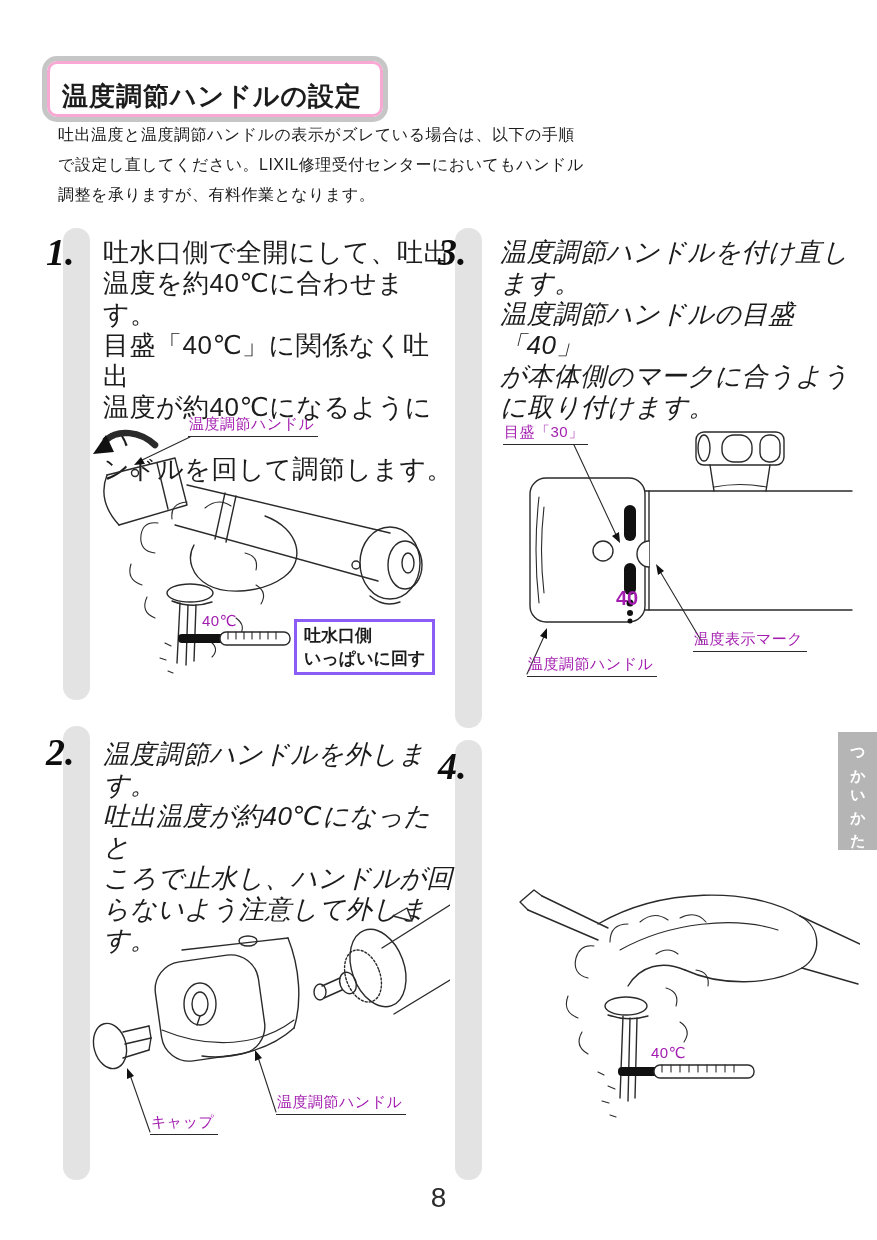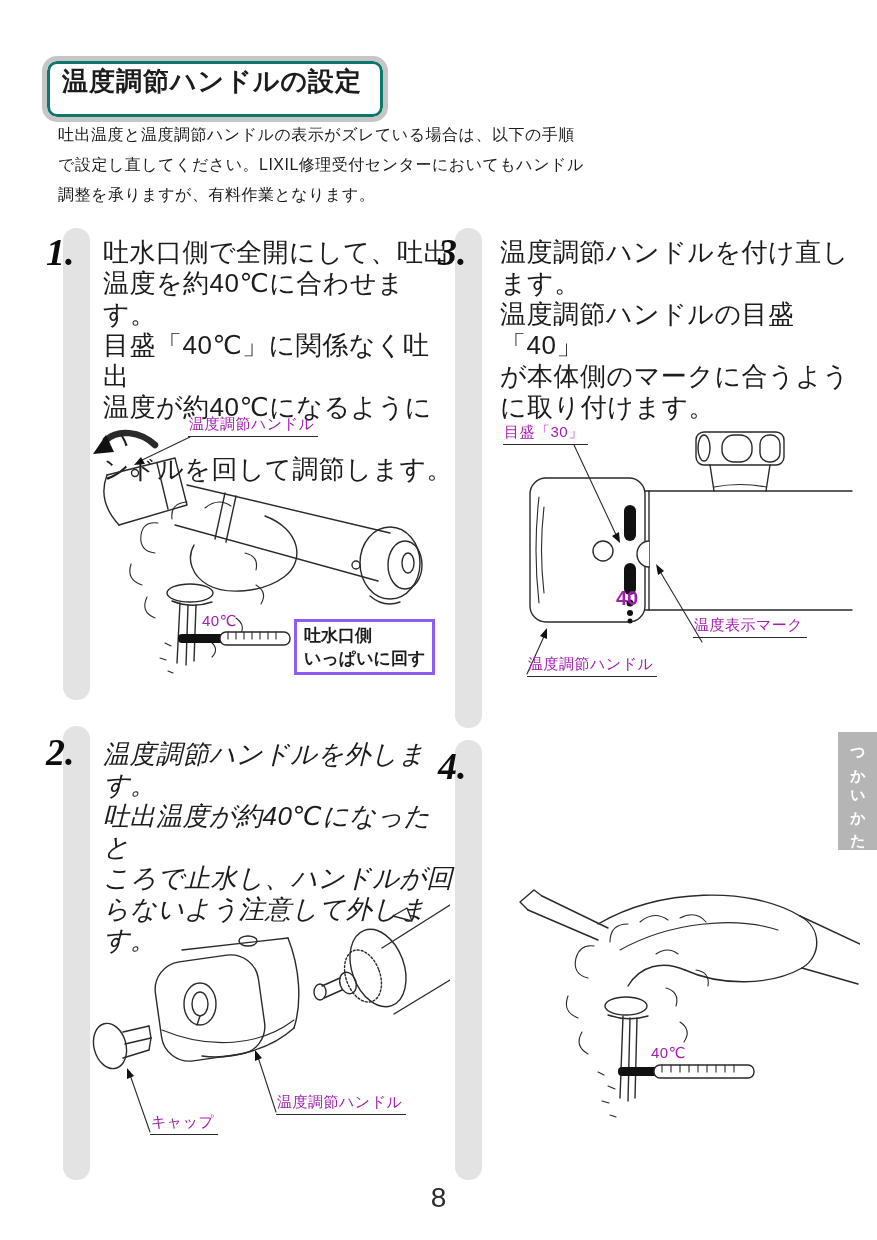--- a/index.html
+++ b/index.html
@@ -1,22 +1,22 @@
 <!DOCTYPE html>
 <html><head>
 <meta charset="utf-8">
 <style>
   html,body{margin:0;padding:0;background:#fff;}
   .page{position:relative;width:877px;height:1240px;background:#ffffff;overflow:hidden;
         font-family:"Liberation Sans","DejaVu Sans",sans-serif;color:#1c1c1c;}
 
   
   .title-box{position:absolute;left:47px;top:61px;width:318px;height:50px;background:#fff;
-             border:3px solid #0f766e;border-radius:10px;outline:5px solid #c6c6c6;
-             display:flex;align-items:flex-start;padding-left:12px;
+             border:3px solid #f9a8d4;border-radius:10px;outline:5px solid #c6c6c6;
+             display:flex;align-items:flex-end;padding-left:12px;
              font-size:26px;font-weight:bold;letter-spacing:1px;}
 
   .intro{position:absolute;left:58px;top:120px;width:790px;font-size:16px;line-height:30px;
          letter-spacing:0.5px;white-space:pre-line;}
 
   
   .step-bar{position:absolute;width:27px;background:#e3e3e3;border-radius:13px;}
   .step-num{position:absolute;font-family:"Liberation Serif","DejaVu Serif",serif;
             font-style:italic;font-weight:bold;font-size:38px;color:#0d0d0d;}
   .step-text{position:absolute;font-size:26px;line-height:31px;letter-spacing:0.5px;
@@ -66,21 +66,21 @@
   <div class="step-num" style="left:46px;top:230px;">1.</div>
   <div class="step-num" style="left:438px;top:230px;">3.</div>
   <div class="step-num" style="left:46px;top:730px;">2.</div>
   <div class="step-num" style="left:438px;top:744px;">4.</div>
 
   <div class="step-text" style="left:103px;top:237px;width:350px;">吐水口側で全開にして、吐出
 温度を約40℃に合わせます。
 目盛「40℃」に関係なく吐出
 温度が約40℃になるようにハ
 ンドルを回して調節します。</div>
-  <div class="step-text" style="left:500px;top:237px;width:360px;">温度調節ハンドルを付け直し
+  <div class="step-text" style="left:500px;top:237px;width:360px;font-style:italic;">温度調節ハンドルを付け直し
 ます。
 温度調節ハンドルの目盛「40」
 が本体側のマークに合うよう
 に取り付けます。</div>
   <div class="step-text" style="left:103px;top:739px;width:350px;font-style:italic;">温度調節ハンドルを外します。
 吐出温度が約40℃になったと
 ころで止水し、ハンドルが回
 らないよう注意して外します。</div>
 
   <div class="fig" style="left:60px;top:413px;width:385px;height:295px;">
@@ -177,21 +177,21 @@
 
       <line class="lineart thin" x1="104" y1="32" x2="148" y2="126"></line>
       <polygon class="blackfill" points="150,130 142,123 149,119"></polygon>
       <line class="lineart thin" x1="232" y1="229" x2="188" y2="155"></line>
       <polygon class="blackfill" points="186,151 194,158 188,162"></polygon>
       <line class="lineart thin" x1="57" y1="261" x2="76" y2="219"></line>
       <polygon class="blackfill" points="77,215 77,226 70,223"></polygon>
     </svg>
     <div class="figlabel underl" style="left:33px;top:10px;">目盛「30」</div>
     <div class="figlabel bold40" style="left:146px;top:126px;">40</div>
-    <div class="figlabel underl" style="left:223px;top:203px;">温度表示マーク</div>
+    <div class="figlabel underl" style="left:223px;top:217px;">温度表示マーク</div>
     <div class="figlabel underl" style="left:57px;top:242px;">温度調節ハンドル</div>
   </div>
 
   <div class="fig" style="left:60px;top:888px;width:390px;height:287px;">
     <svg width="390" height="287" viewBox="0 0 390 287">
 
       <line class="lineart" x1="322" y1="60" x2="390" y2="17"></line>
       <line class="lineart" x1="334" y1="126" x2="390" y2="92"></line>
       <polygon class="lineart whitefill" points="333,28 347,20 352,33"></polygon>
 

